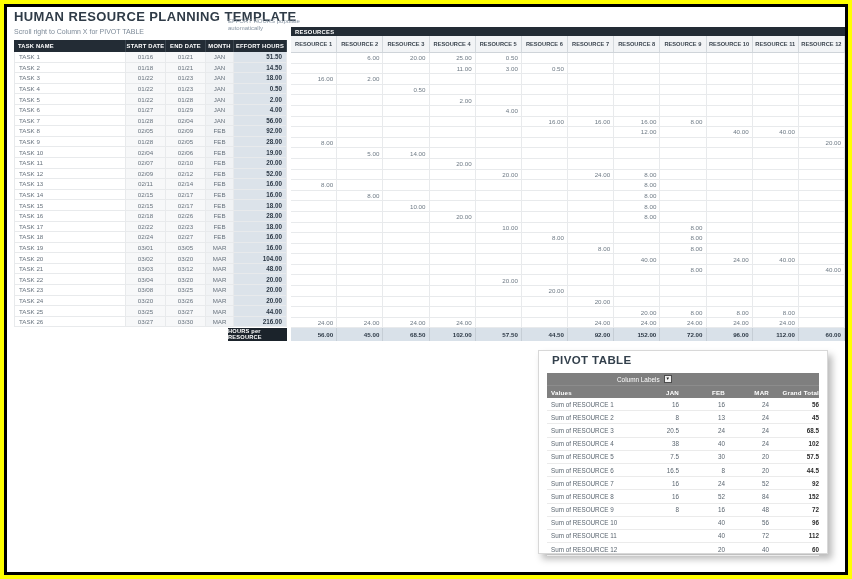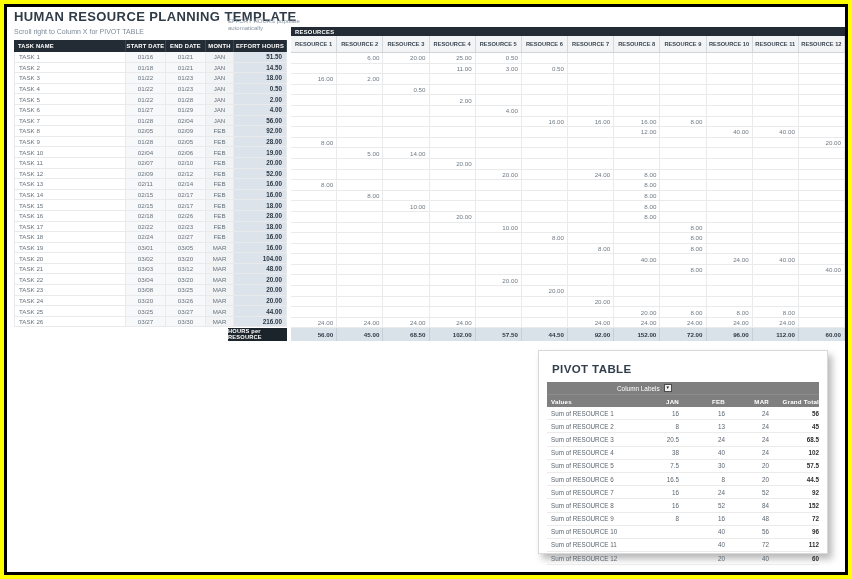--- a/index.html
+++ b/index.html
@@ -32,21 +32,21 @@
   .g-row{height:10.6px;}
   .g-cell{box-sizing:border-box;border-right:1px solid #e8eaec;border-bottom:1px solid #e8eaec;font-size:6.2px;display:flex;align-items:center;justify-content:flex-end;padding-right:3px;color:#6e7a85;overflow:hidden;}
 
   
   .hours-label{position:absolute;left:221px;top:320.6px;width:59px;height:13px;background:#1b232b;color:#fff;font-size:5.7px;font-weight:bold;display:flex;align-items:center;justify-content:center;letter-spacing:.2px;}
   .res-totals{position:absolute;left:284px;top:320.6px;width:554px;height:13px;background:#d9e1e9;display:grid;grid-template-columns:repeat(12,1fr);}
   .g-total{border-right:1px solid #c6ced6;border-bottom:none;font-weight:bold;color:#2c3845;font-size:6.2px;background:transparent;}
 
   
   .pivot-card{position:absolute;left:531px;top:343px;width:290px;height:204px;background:#fff;border:1px solid #d8d8d8;box-shadow:4px 5px 7px rgba(0,0,0,.28);box-sizing:border-box;}
-  .p-title{font-size:11.5px;font-weight:bold;color:#33404c;letter-spacing:.4px;margin:12px 0 7px 13px;}
+  .p-title{font-size:11.5px;font-weight:bold;color:#33404c;letter-spacing:.4px;margin:3px 0 7px 13px;}
   .p-band{margin:0 8px;background:#7f7f7f;color:#fff;}
   .p-band-top{height:12px;display:flex;align-items:center;padding-left:70px;font-size:6.4px;}
   .dd{width:8px;height:8px;background:#f2f2f2;border:1px solid #4d4d4d;box-sizing:border-box;display:flex;align-items:center;justify-content:center;font-size:4.5px;color:#222;margin-left:4px;line-height:1;}
   .p-hrow,.p-row{display:grid;grid-template-columns:92px 42px 46px 44px 50px;align-items:center;}
   .p-hrow{height:12px;font-size:6.2px;font-weight:bold;border-top:1px solid #8c8c8c;}
   .p-hrow>div{text-align:right;padding-right:2px;letter-spacing:.2px;}
   .p-hrow>div:first-child{text-align:left;padding-left:4px;}
   .p-body{margin:0 8px;}
   .p-row{height:12.2px;border-bottom:1px solid #ebebeb;font-size:6.3px;color:#5b6670;}
   .p-cell{text-align:right;padding-right:2px;}

